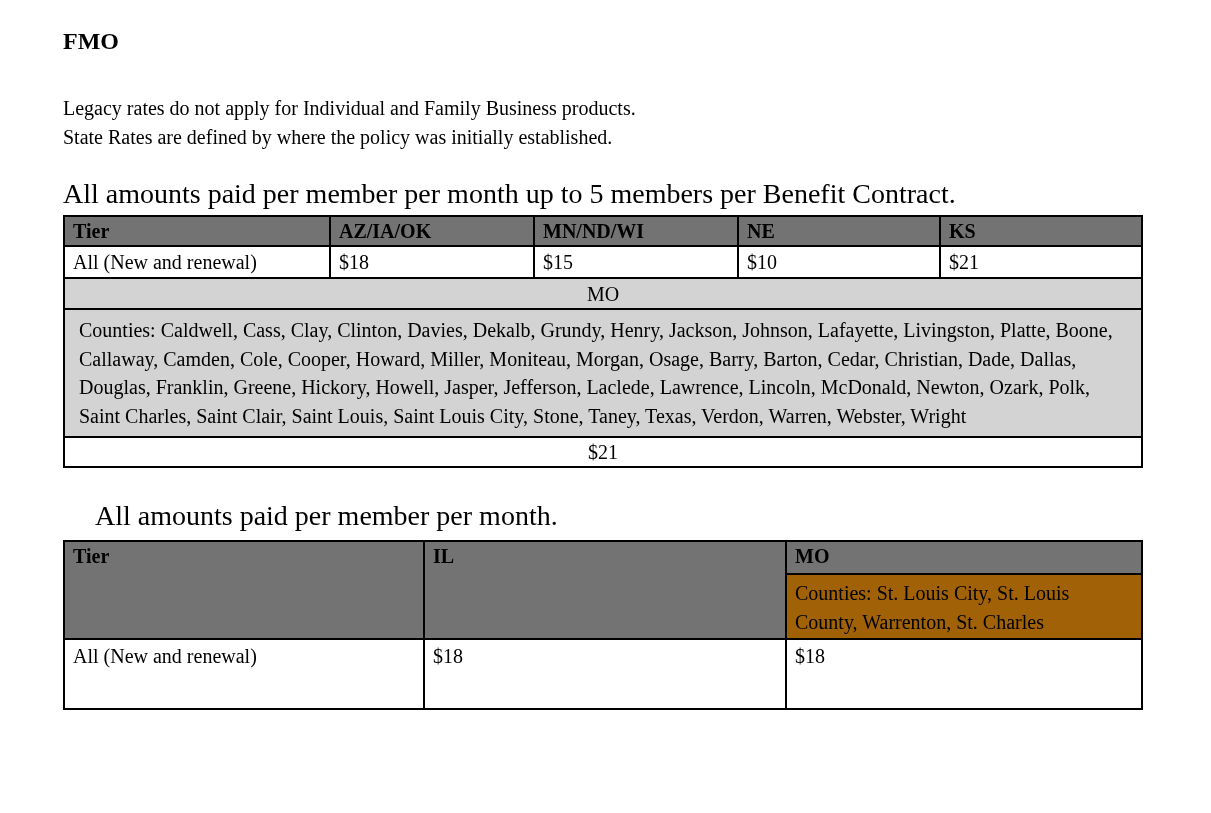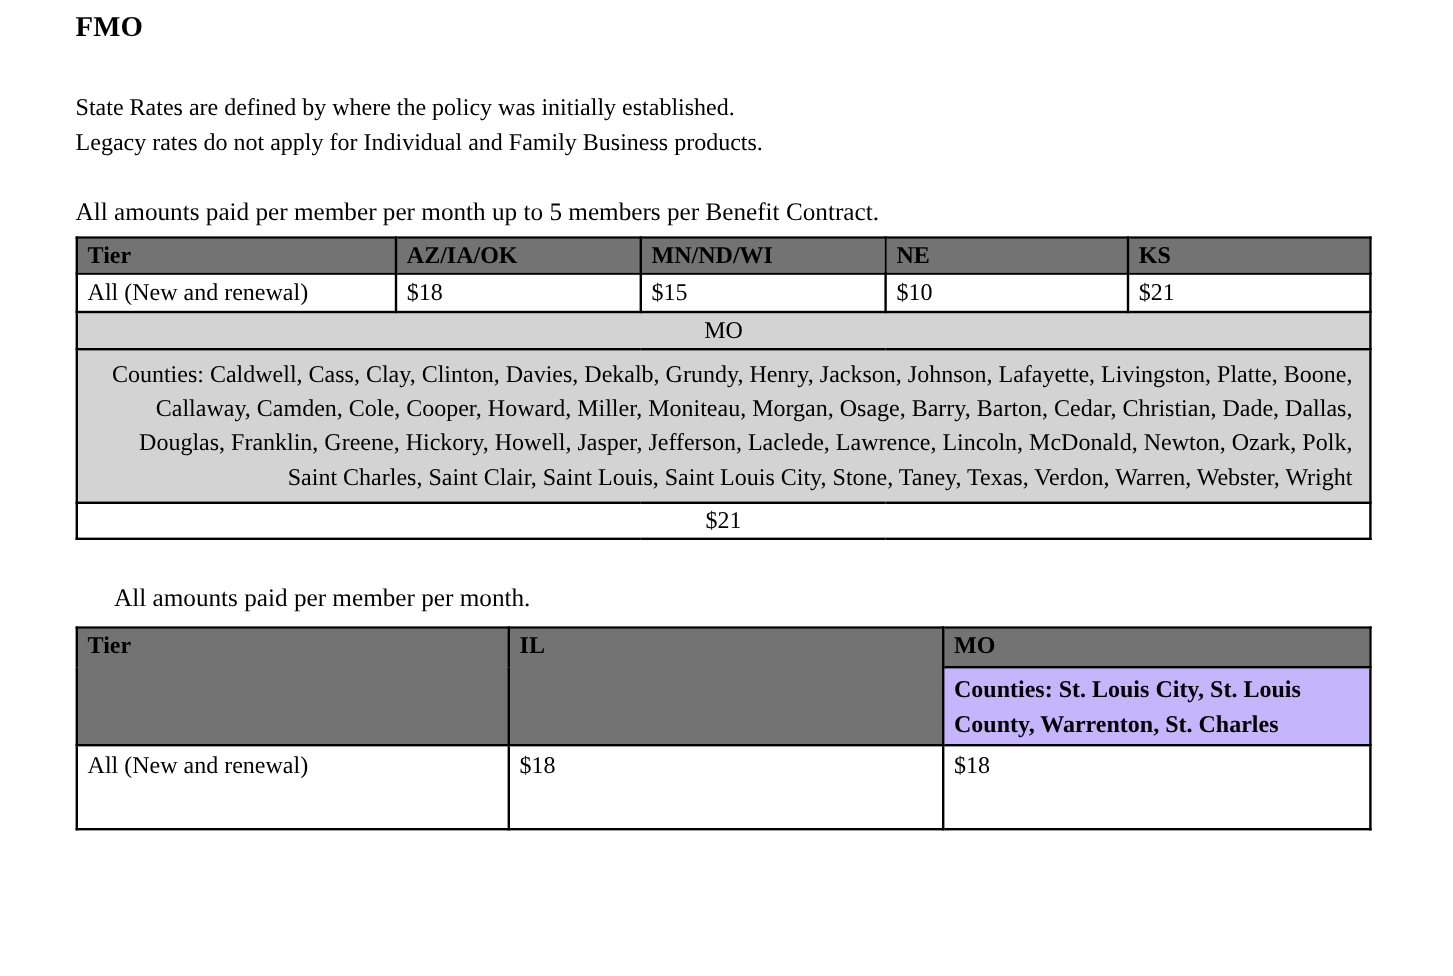--- a/index.html
+++ b/index.html
@@ -10,34 +10,34 @@
     width: 1211px;
     height: 813px;
     font-family: "Liberation Serif", serif;
     color: #000000;
     overflow: hidden;
   }
   .page {
     position: relative;
     width: 1211px;
     height: 813px;
-    padding: 6px 0 0 63px;
+    padding: 24px 0 0 63px;
   }
   .title-block {
     font-weight: bold;
     font-size: 24px;
     line-height: 34px;
   }
   .intro-block {
     margin-top: 36px;
     font-size: 20px;
     line-height: 29px;
   }
   .table-caption {
-    font-size: 21px;
+    font-size: 28px;
     line-height: 24px;
   }
   .caption-1 { margin-top: 30px; }
   .caption-2 { margin-top: 36px; margin-left: 32px; }
 
   table {
     border-collapse: collapse;
     width: 1078px;
     table-layout: fixed;
     border: 2px solid #000;
@@ -58,48 +58,48 @@
     background: #737373;
   }
   .gray { background: #d3d3d3; }
   .center { text-align: center; }
   .t1-hdr-row { height: 30px; }
   .t1-data-row { height: 32px; }
   .t1-mo-row { height: 31px; }
   .t1-counties-cell {
     padding: 6px 14px;
     line-height: 28.5px;
-    text-align: right;
+    text-align: left;
   }
   .t1-rate-row { height: 30px; }
 
   .t2-top-hdr { height: 33px; vertical-align: top; }
   .t2-counties-row { height: 62px; }
   .t2-counties-cell {
-    background: #c4b5fd;
-    font-weight: bold;
+    background: #a16207;
+    font-weight: normal;
     vertical-align: top;
     padding-top: 4px;
     line-height: 29px;
   }
   .t2-data-row { height: 70px; }
   .t2-data-row td { vertical-align: top; padding-top: 3px; }
 </style>
 </head>
 <body>
 
 <div class="page">
 
   <div class="title-block">
     <div>FMO</div>
   </div>
 
   <div class="intro-block">
+    <div>Legacy rates do not apply for Individual and Family Business products.</div>
     <div>State Rates are defined by where the policy was initially established.</div>
-    <div>Legacy rates do not apply for Individual and Family Business products.</div>
   </div>
 
   <div class="table-caption caption-1">All amounts paid per member per month up to 5 members per Benefit Contract.</div>
 
   <table class="table-1">
     <colgroup>
       <col style="width:266px">
       <col style="width:204px">
       <col style="width:204px">
       <col style="width:202px">

